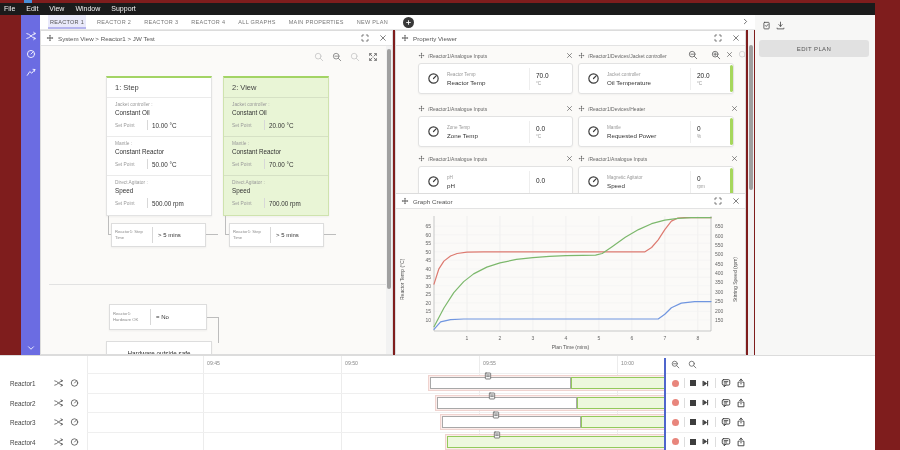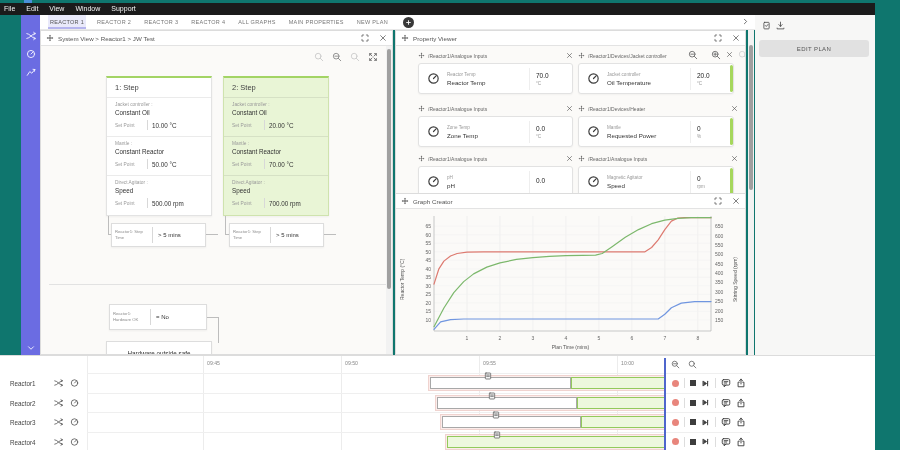--- a/index.html
+++ b/index.html
@@ -1,17 +1,17 @@
 <!DOCTYPE html>
 <html><head>
 <meta charset="utf-8">
 <style>
   *{box-sizing:border-box;margin:0;padding:0;}
   html,body{width:900px;height:450px;background:#fff;font-family:"Liberation Sans",sans-serif;-webkit-font-smoothing:antialiased;}
-  #app{position:relative;width:900px;height:450px;background:#0f766e;overflow:hidden;}
+  #app{position:relative;width:900px;height:450px;background:#7f1d1d;overflow:hidden;}
   .abs{position:absolute;}
   svg.ic{display:block;stroke:currentColor;fill:none;stroke-width:1.1;stroke-linecap:round;stroke-linejoin:round;}
   
   #topbar{left:0;top:3px;width:875px;height:12px;background:#1b1b1b;display:flex;align-items:center;padding-left:4px;gap:11px;}
   #topbar .mi{color:#f2f2f2;font-size:7px;line-height:12px;}
   #appchip{left:24px;top:0;width:8px;height:3px;background:#4a90d9;}
   
   #sidebar{left:21px;top:15px;width:19px;height:340px;background:#6b6ce2;color:#f4f4ff;}
   #sidebar .sic{position:absolute;left:5px;}
   
@@ -284,21 +284,21 @@
           <div class="sc-name">Speed</div>
           <div class="sc-row">
               <span class="sc-sp">Set Point</span>
               <span class="vsep"></span>
               <span class="sc-val">500.00 rpm</span>
             </div>
         </div>
       </div>
 
       <div class="stepcard green" style="left:182px;top:30px">
-        <div class="sc-title">2: Step</div>
+        <div class="sc-title">2: View</div>
         <div class="sc-sec">
           <div class="sc-lab">Jacket controller :</div>
           <div class="sc-name">Constant Oil</div>
           <div class="sc-row">
               <span class="sc-sp">Set Point</span>
               <span class="vsep"></span>
               <span class="sc-val">20.00 °C</span>
             </div>
         </div>
         <div class="sc-sec">

